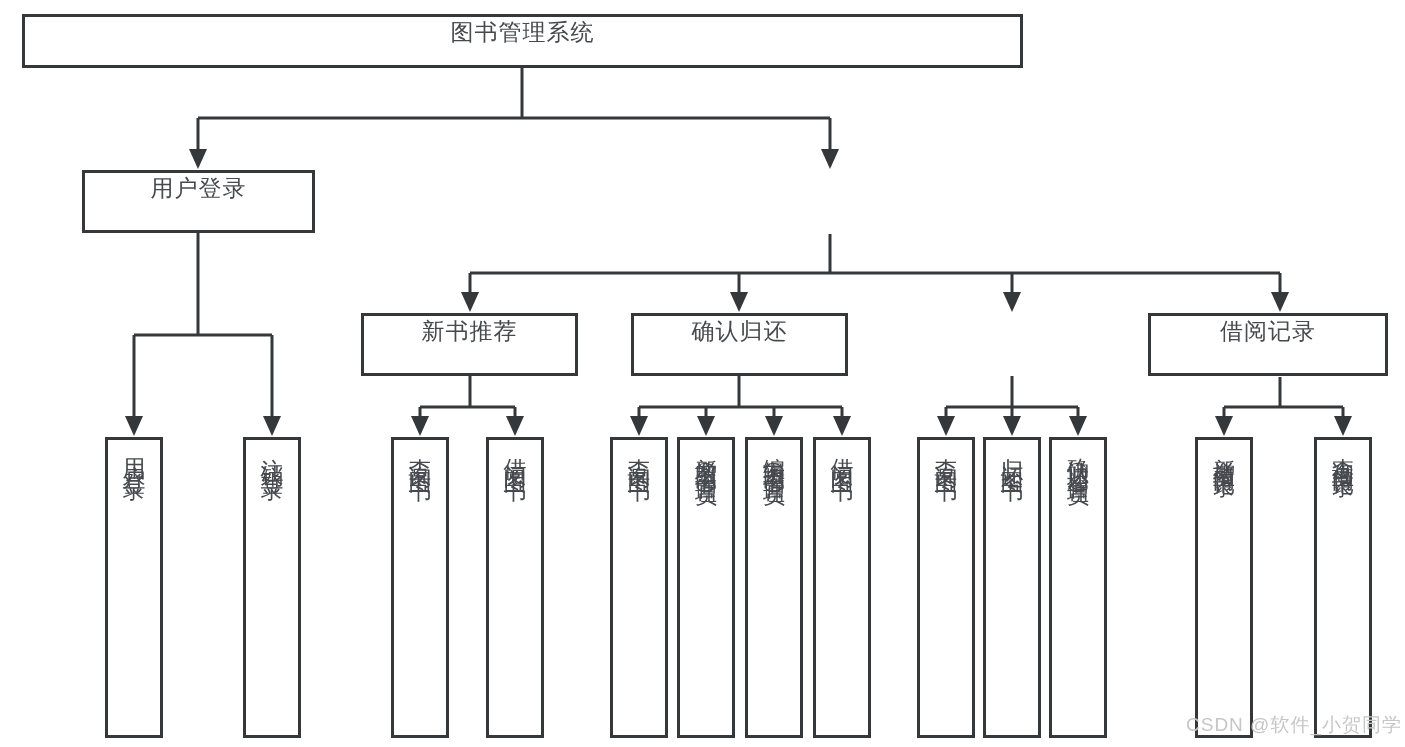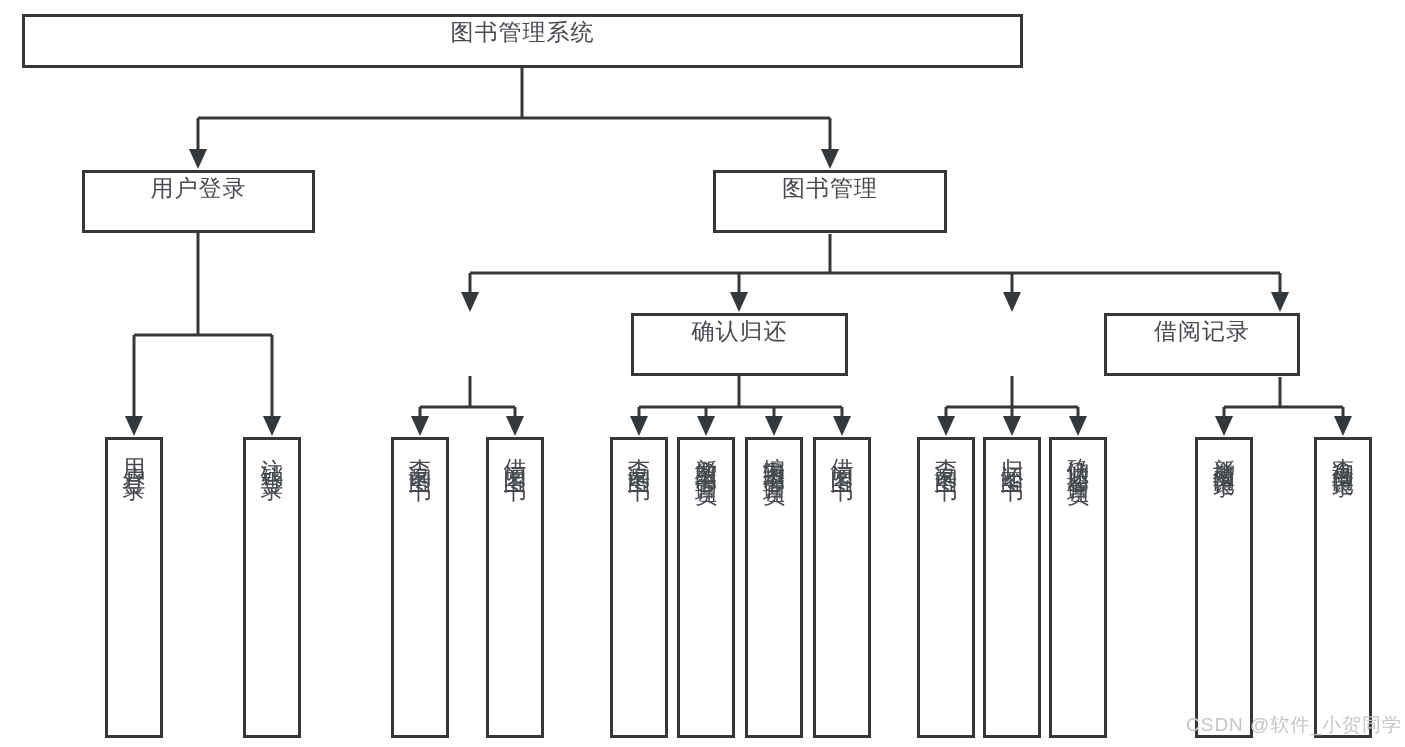--- a/index.html
+++ b/index.html
@@ -89,28 +89,28 @@
     </g>
   </svg>
 
   <div class="box root">
     <span>图书管理系统</span>
   </div>
 
   <div class="box lvl2" style="left:82px">
     <span>用户登录</span>
   </div>
-  <div class="box lvl2" style="left:713px;width:234px">
-    <span>图书管理</span>
+
+  <div class="box lvl3" style="left:361px">
+    <span>新书推荐</span>
   </div>
-
   <div class="box lvl3" style="left:631px">
     <span>确认归还</span>
   </div>
-  <div class="box lvl3" style="left:1104px;width:196px">
+  <div class="box lvl3" style="left:1148px;width:240px">
     <span>借阅记录</span>
   </div>
 
   <div class="box leaf" style="left:105px">
     <span class="vtext">用户登录</span>
   </div>
   <div class="box leaf" style="left:243px">
     <span class="vtext">注销登录</span>
   </div>
 

